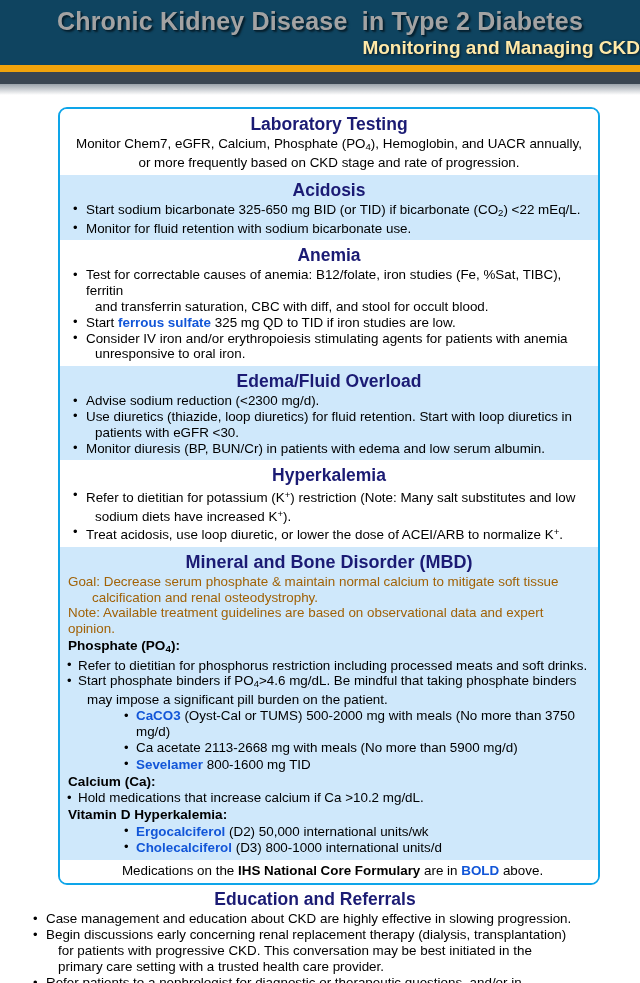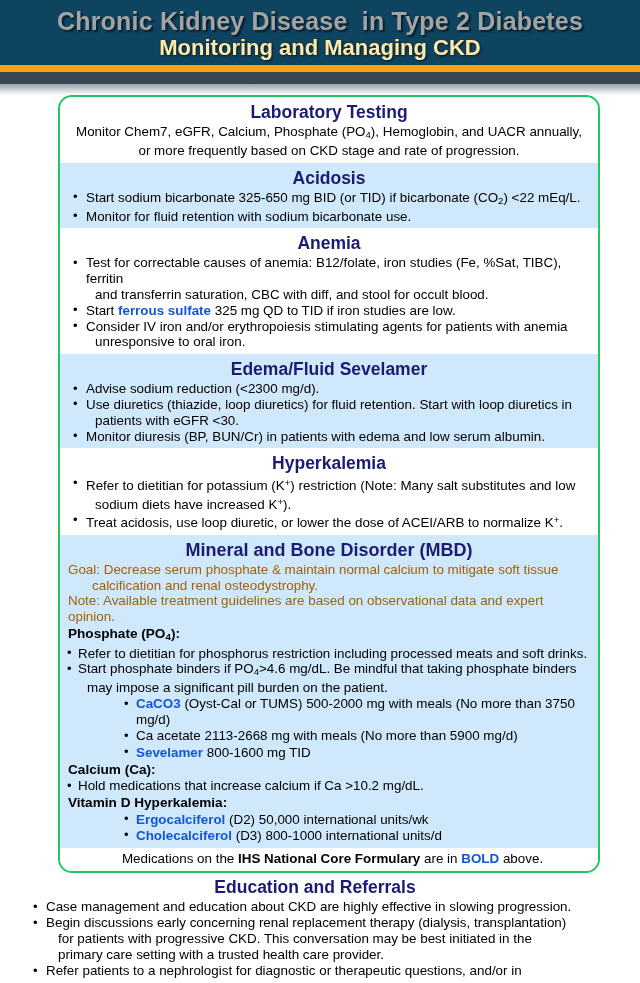--- a/index.html
+++ b/index.html
@@ -22,35 +22,36 @@
     color:#a3a3a3;
     font-size:25px;
     font-weight:bold;
     line-height:30px;
     letter-spacing:.2px;
     text-shadow:1px 1px 0 #042233, 2px 2px 2px rgba(0,0,0,.55);
     white-space:pre;
   }
   .header-sub{
     color:#ffe9a8;
-    font-size:22px;
+    font-size:19px;
     font-weight:bold;
     line-height:24px;
     text-shadow:1px 1px 0 #0a2b3d, 1px 1px 3px rgba(0,0,0,.6);
+    text-align:right;
   }
   .bar-gold{height:7px;background:#f2a40c;}
   .bar-dark{height:12px;background:#3a4652;}
   .bar-fade{height:11px;background:linear-gradient(#9aa2aa,#ffffff);}
 
   
   .box{
     position:relative;
-    margin:0 40px 0 58px;
-    border:2px solid #22c55e;
-    border-radius:14px;
+    margin:12px 40px 0 58px;
+    border:2px solid #0ea5e9;
+    border-radius:9px;
     overflow:hidden;
     background:#ffffff;
   }
   .sec{padding:2px 0 4px 0;}
   .sec.blue{background:#cfe8fb;}
   .sec.white{background:#ffffff;}
 
   .sec-title{
     text-align:center;
     color:#1b1b74;
@@ -167,21 +168,21 @@
         </li>
         <li><span>Start </span><span class="drug">ferrous sulfate</span><span> 325 mg QD to TID if iron studies are low.</span></li>
         <li>
           <span>Consider IV iron and/or erythropoiesis stimulating agents for patients with anemia</span>
           <span class="cont">unresponsive to oral iron.</span>
         </li>
       </ul>
     </div>
 
     <div class="sec blue">
-      <div class="sec-title">Edema/Fluid Sevelamer</div>
+      <div class="sec-title">Edema/Fluid Overload</div>
       <ul>
         <li>Advise sodium reduction (&lt;2300 mg/d).</li>
         <li>
           <span>Use diuretics (thiazide, loop diuretics) for fluid retention. Start with loop diuretics in</span>
           <span class="cont">patients with eGFR &lt;30.</span>
         </li>
         <li>Monitor diuresis (BP, BUN/Cr) in patients with edema and low serum albumin.</li>
       </ul>
     </div>
 

